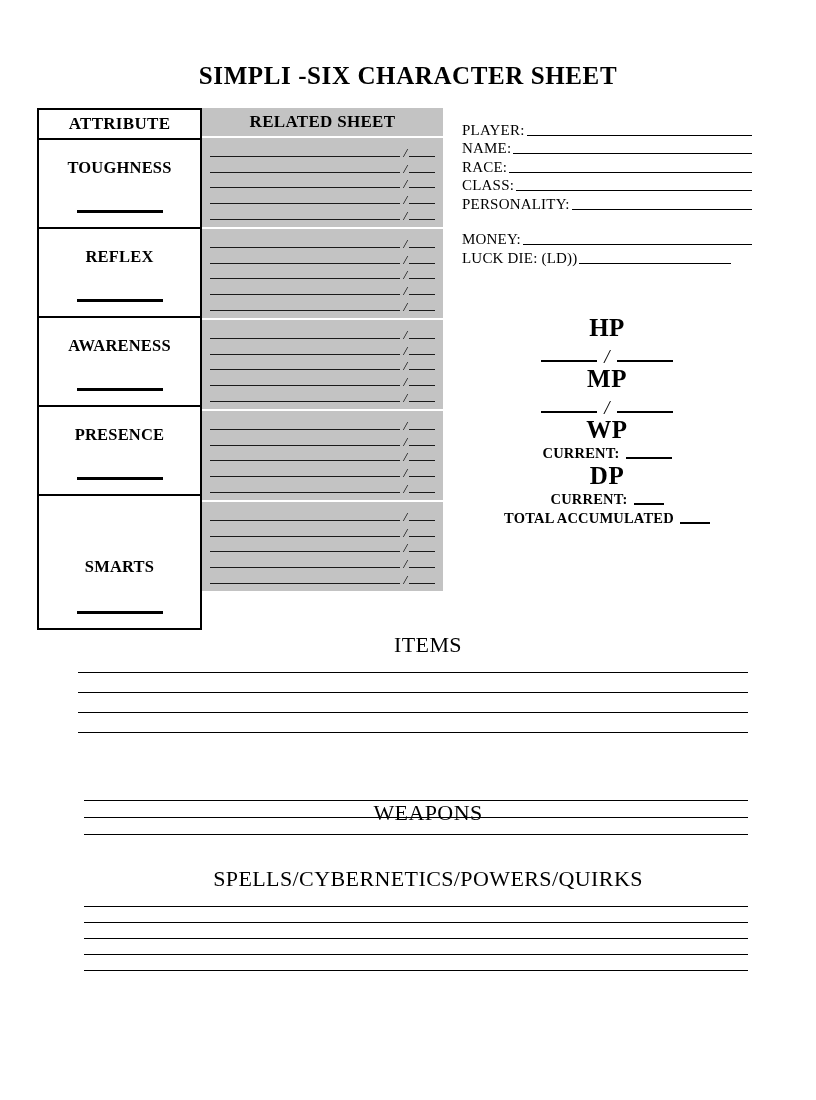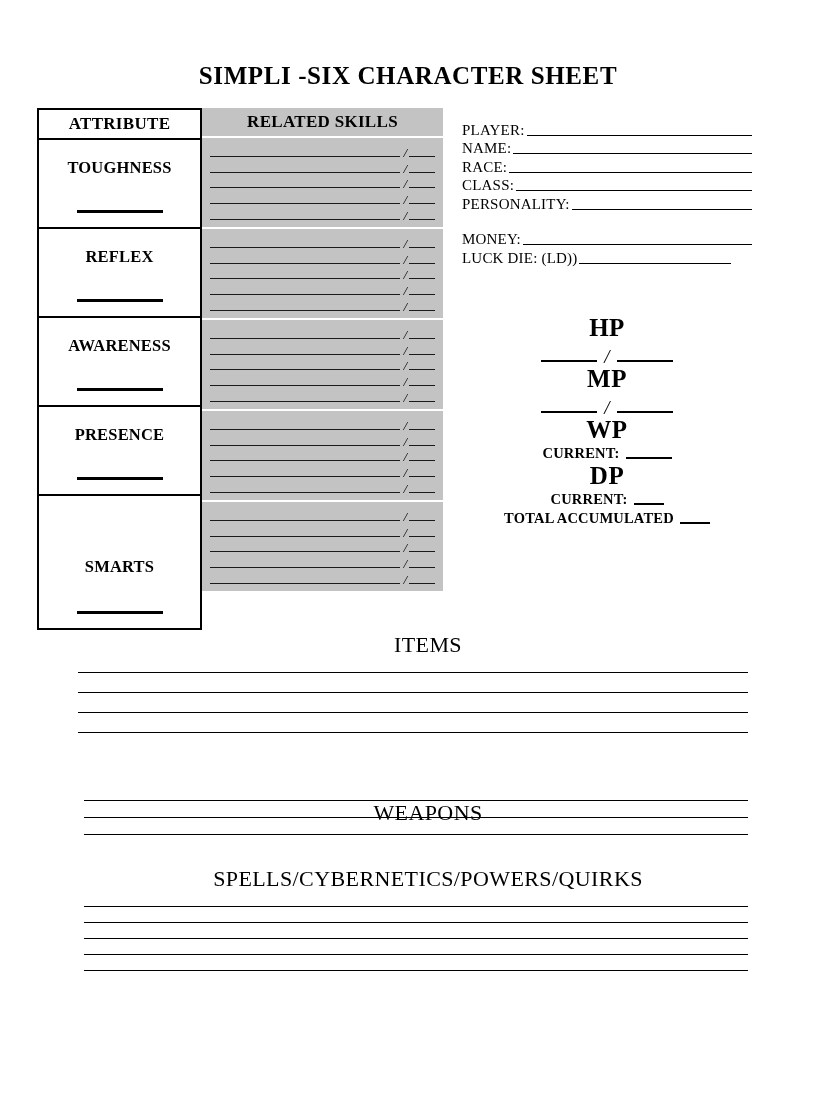--- a/index.html
+++ b/index.html
@@ -278,21 +278,21 @@
         <span class="attr-blank"></span>
       </div>
 
       <div class="attr-cell">
         <span class="attr-name">SMARTS</span>
         <span class="attr-blank"></span>
       </div>
     </div>
 
     <div class="skills-col">
-      <div class="skills-head">RELATED SKILLS</div>
+      <div class="skills-head">RELATED SHEET</div>
 
       <div class="skills-block">
         <div class="skill-line">
           <span class="skill-long"></span>
           <span class="skill-slash">/</span>
           <span class="skill-short"></span>
         </div>
         <div class="skill-line">
           <span class="skill-long"></span>
           <span class="skill-slash">/</span>

